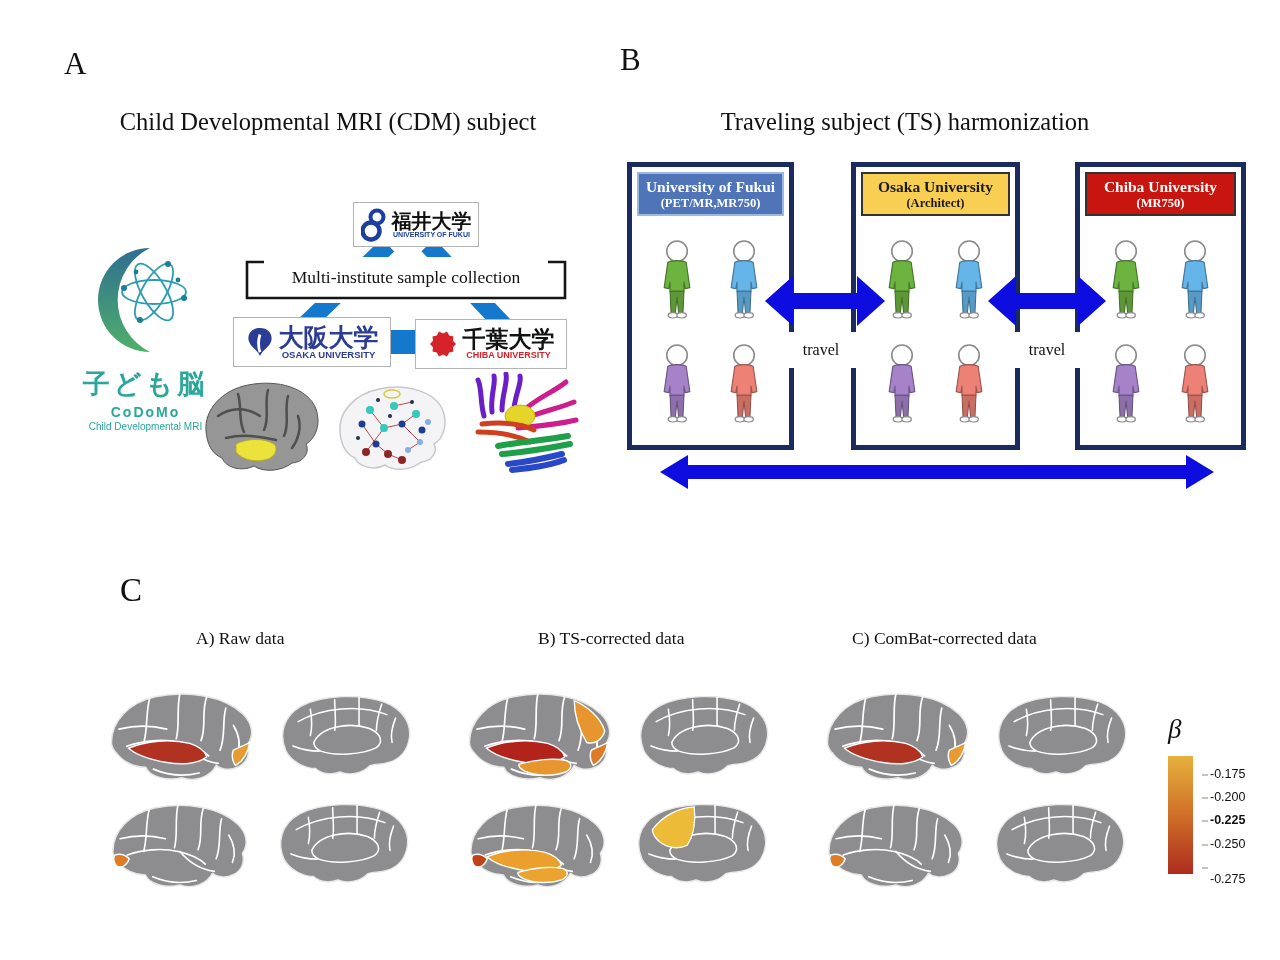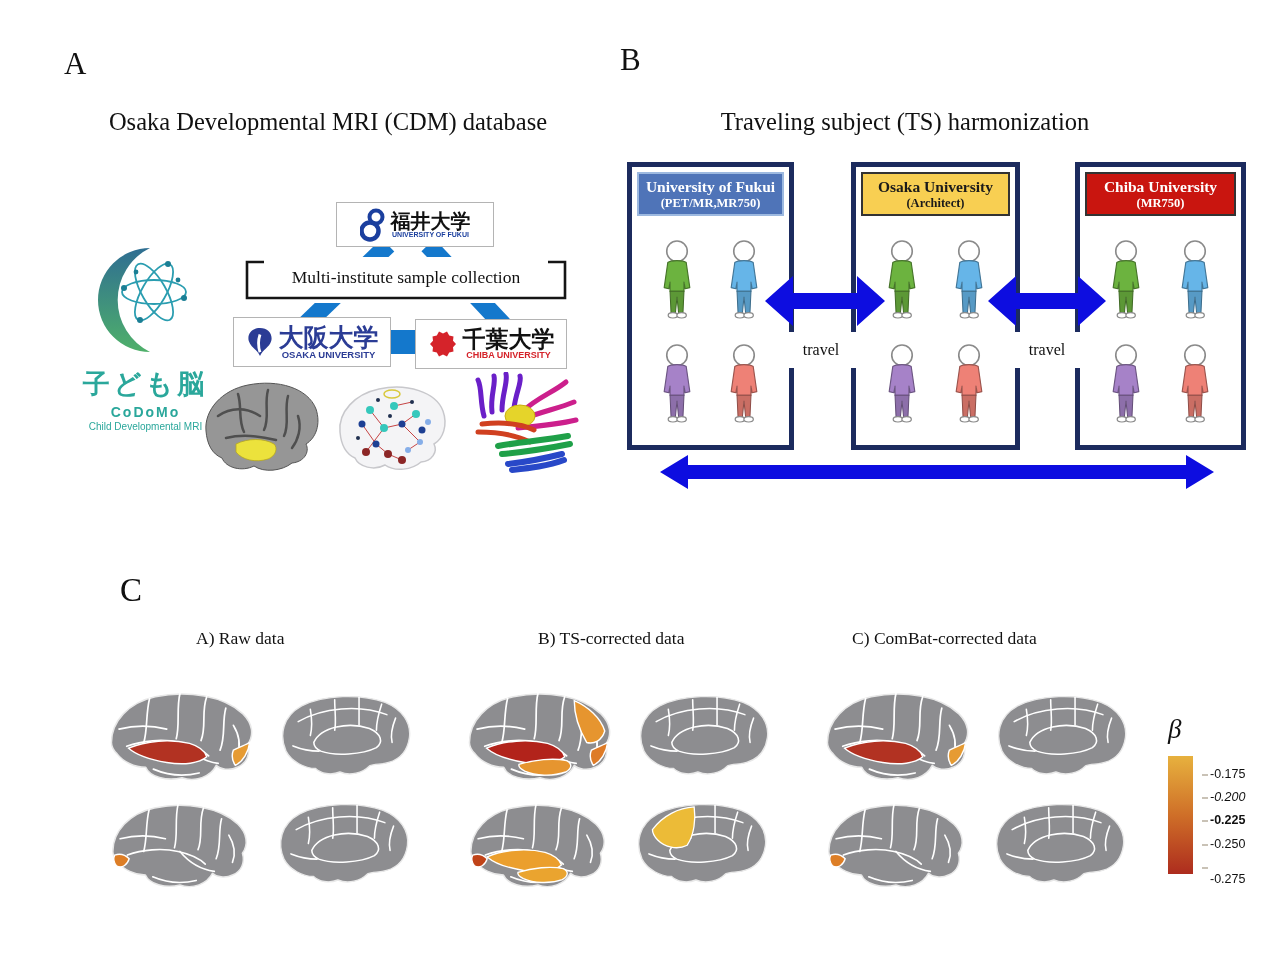--- a/index.html
+++ b/index.html
@@ -45,36 +45,36 @@
   .cb-labels{position:absolute;left:42px;top:42px;width:70px;height:118px;}
   .cb-label{position:absolute;left:8px;font-family:"Liberation Sans",sans-serif;font-size:12.5px;color:#111;}
   .cb-dash{position:absolute;left:0;width:6px;height:2px;background:#c9c2b6;}
 </style>
 </head>
 <body>
 
 <div class="page">
 
   <div class="panel-letter" style="left:64px;top:46px">A</div>
-  <div class="panel-title" style="left:78px;top:108px;width:500px">Osaka Developmental MRI (CDM) database</div>
+  <div class="panel-title" style="left:78px;top:108px;width:500px">Child Developmental MRI (CDM) subject</div>
 
   <svg class="abs" style="left:230px;top:195px;z-index:0" width="360" height="190">
     <line x1="158" y1="50" x2="75" y2="130" stroke-width="18" style="stroke: rgb(20, 120, 204);"></line>
     <line x1="198" y1="50" x2="276" y2="133" stroke-width="18" style="stroke: rgb(20, 120, 204);"></line>
     <line x1="150" y1="147" x2="196" y2="147" stroke-width="24" style="stroke: rgb(20, 120, 204);"></line>
   </svg>
 
   <div class="bracket">
     <svg width="336" height="46">
       <path d="M26,5 L9,5 L9,41 L327,41 L327,5 L310,5" fill="none" stroke="#151515" stroke-width="2.6"></path>
     </svg>
     <div class="bracket-label">Multi-institute sample collection</div>
   </div>
 
-  <div class="logo-box" style="left:336px;top:202px;width:158px;height:45px">
+  <div class="logo-box" style="left:353px;top:202px;width:126px;height:45px">
     <svg width="26" height="36" viewBox="0 0 26 36">
       <circle cx="16" cy="10" r="6.5" fill="none" stroke-width="4" style="stroke: rgb(27, 63, 158);"></circle>
       <circle cx="10" cy="24" r="8.5" fill="none" stroke-width="4.5" style="stroke: rgb(27, 63, 158);"></circle>
     </svg>
     <div class="logo-col">
       <div class="logo-jp" style="font-size:20px">福井大学</div>
       <div class="logo-en" style="font-size: 7px; color: rgb(27, 63, 158);">UNIVERSITY OF FUKUI</div>
     </div>
   </div>
 
@@ -560,21 +560,21 @@
   </svg>
     </div>
 
   <div class="colorbar">
     <div class="cb-symbol">β</div>
     <div class="cb-bar" style="background: linear-gradient(rgb(231, 177, 62), rgb(207, 111, 40), rgb(173, 44, 30));"></div>
     <div class="cb-labels">
         <div class="cb-dash" style="top: 18px;"></div>
         <div class="cb-label" style="top: 11px;">-0.175</div>
         <div class="cb-dash" style="top: 41.2px;"></div>
-        <div class="cb-label" style="top: 34.2px; font-style: italic;">-0.200</div>
+        <div class="cb-label" style="top: 34.2px;">-0.200</div>
         <div class="cb-dash" style="top: 64.4px;"></div>
         <div class="cb-label" style="top: 57.4px; font-weight: bold;">-0.225</div>
         <div class="cb-dash" style="top: 87.6px;"></div>
         <div class="cb-label" style="top: 80.6px;">-0.250</div>
         <div class="cb-dash" style="top: 110.8px;"></div>
         <div class="cb-label" style="top: 103.8px; margin-top: 12px;">-0.275</div>
       </div>
   </div>
 
 </div>

